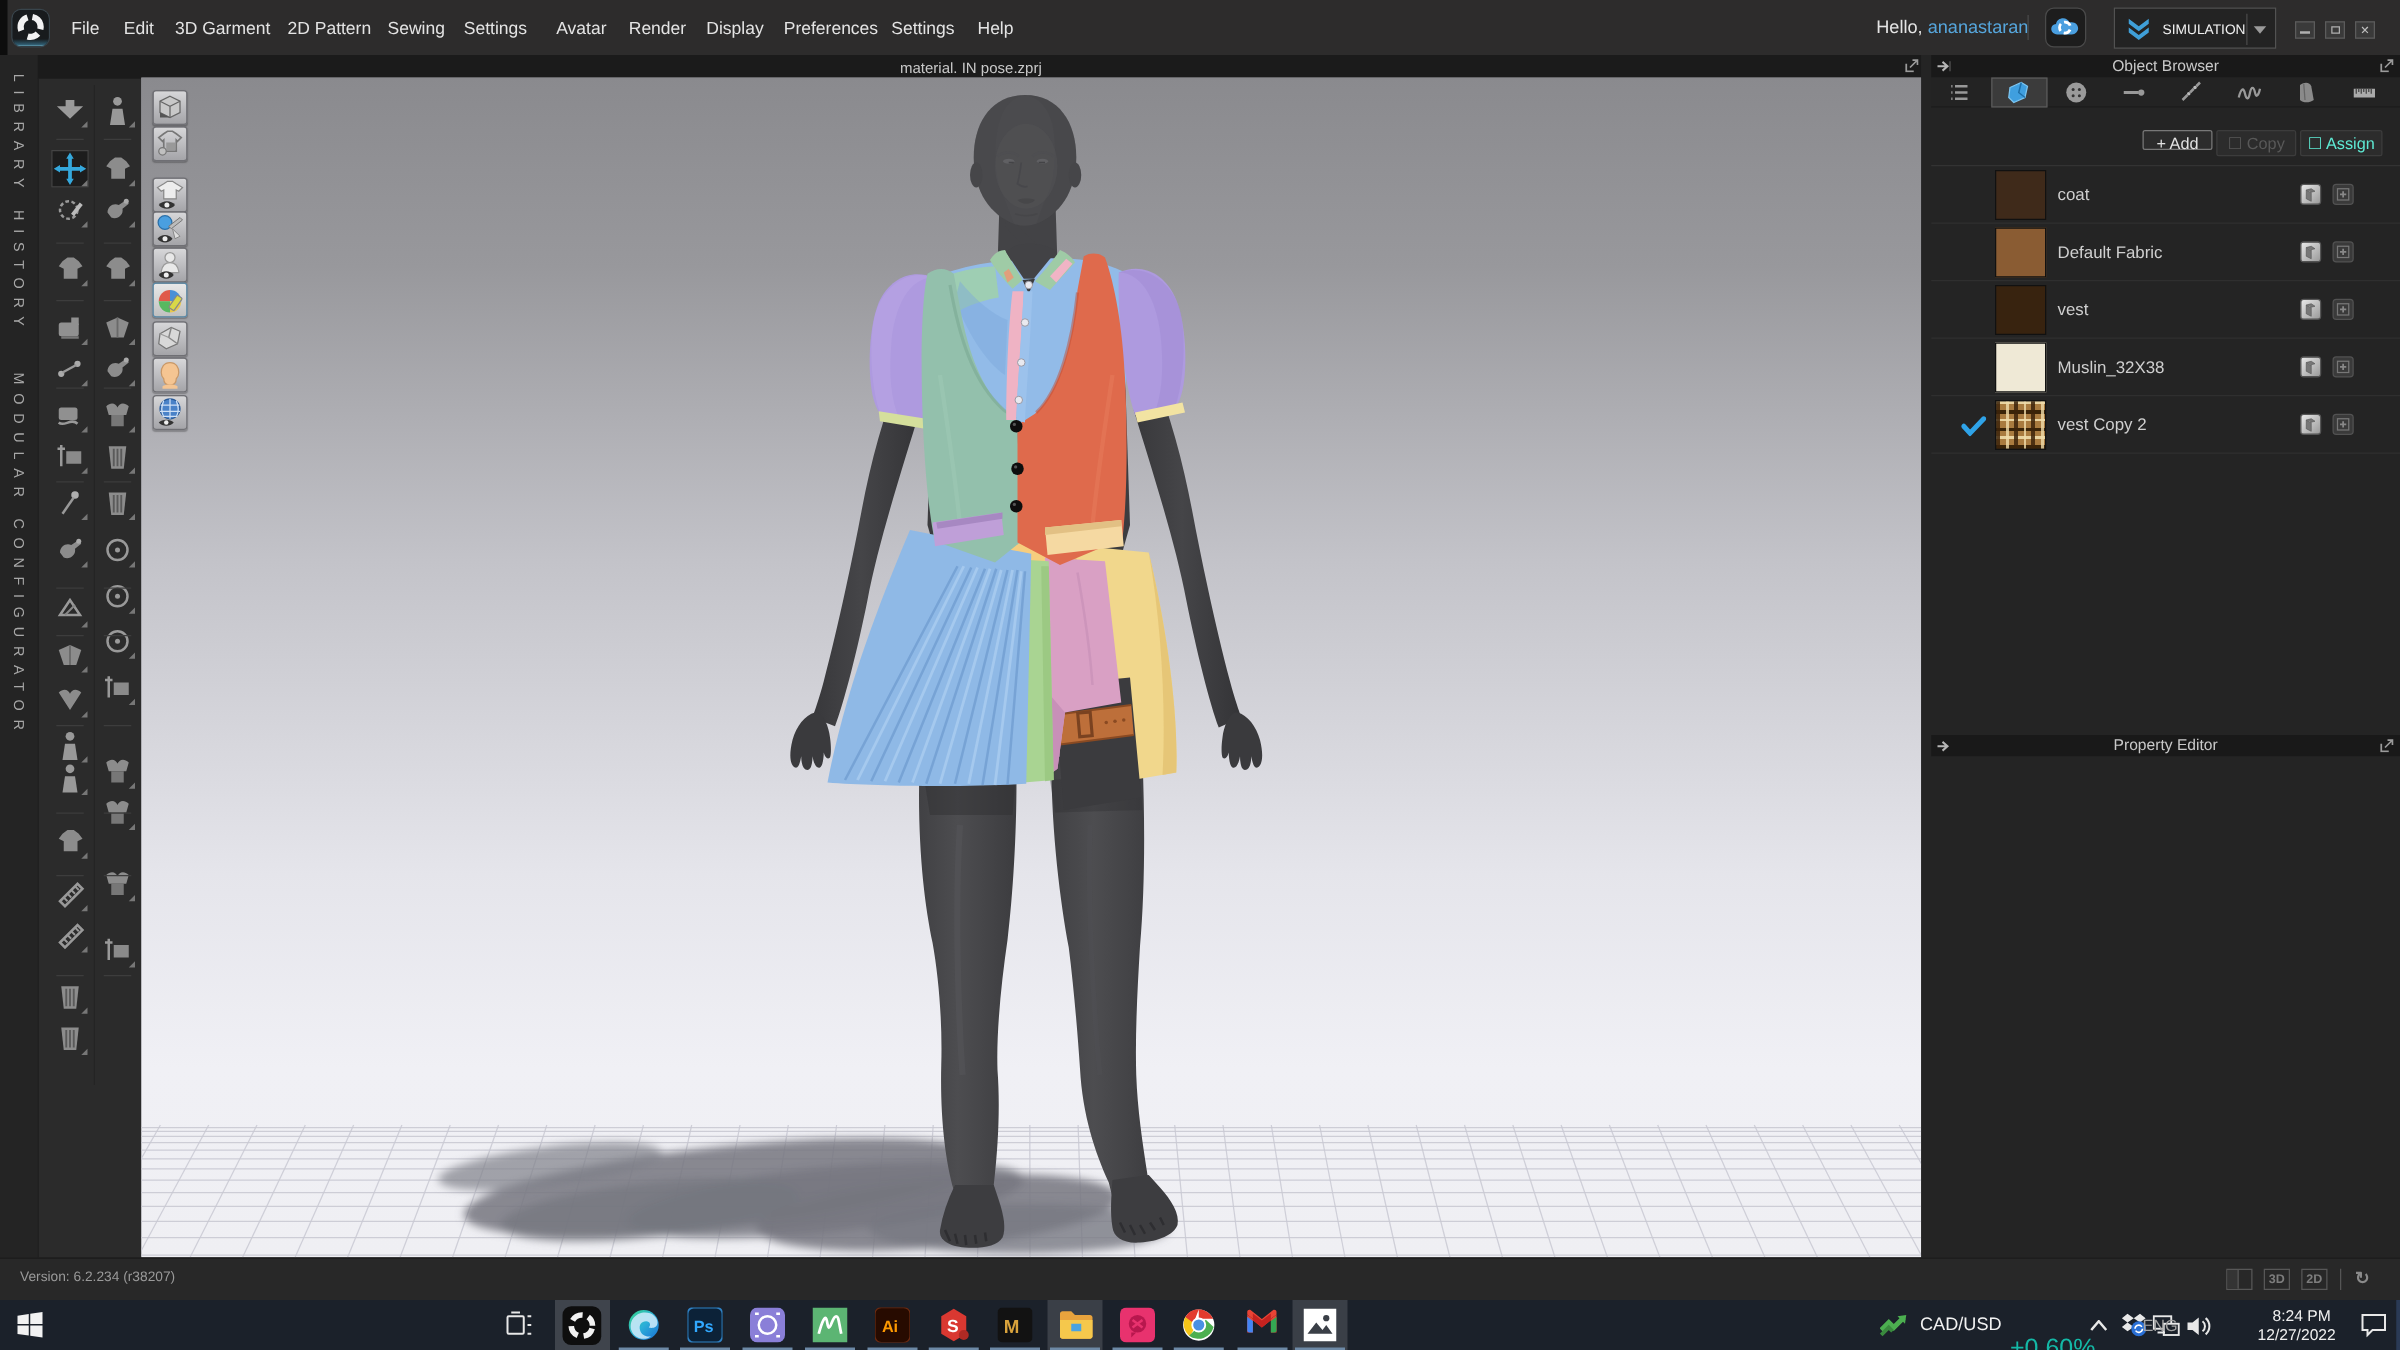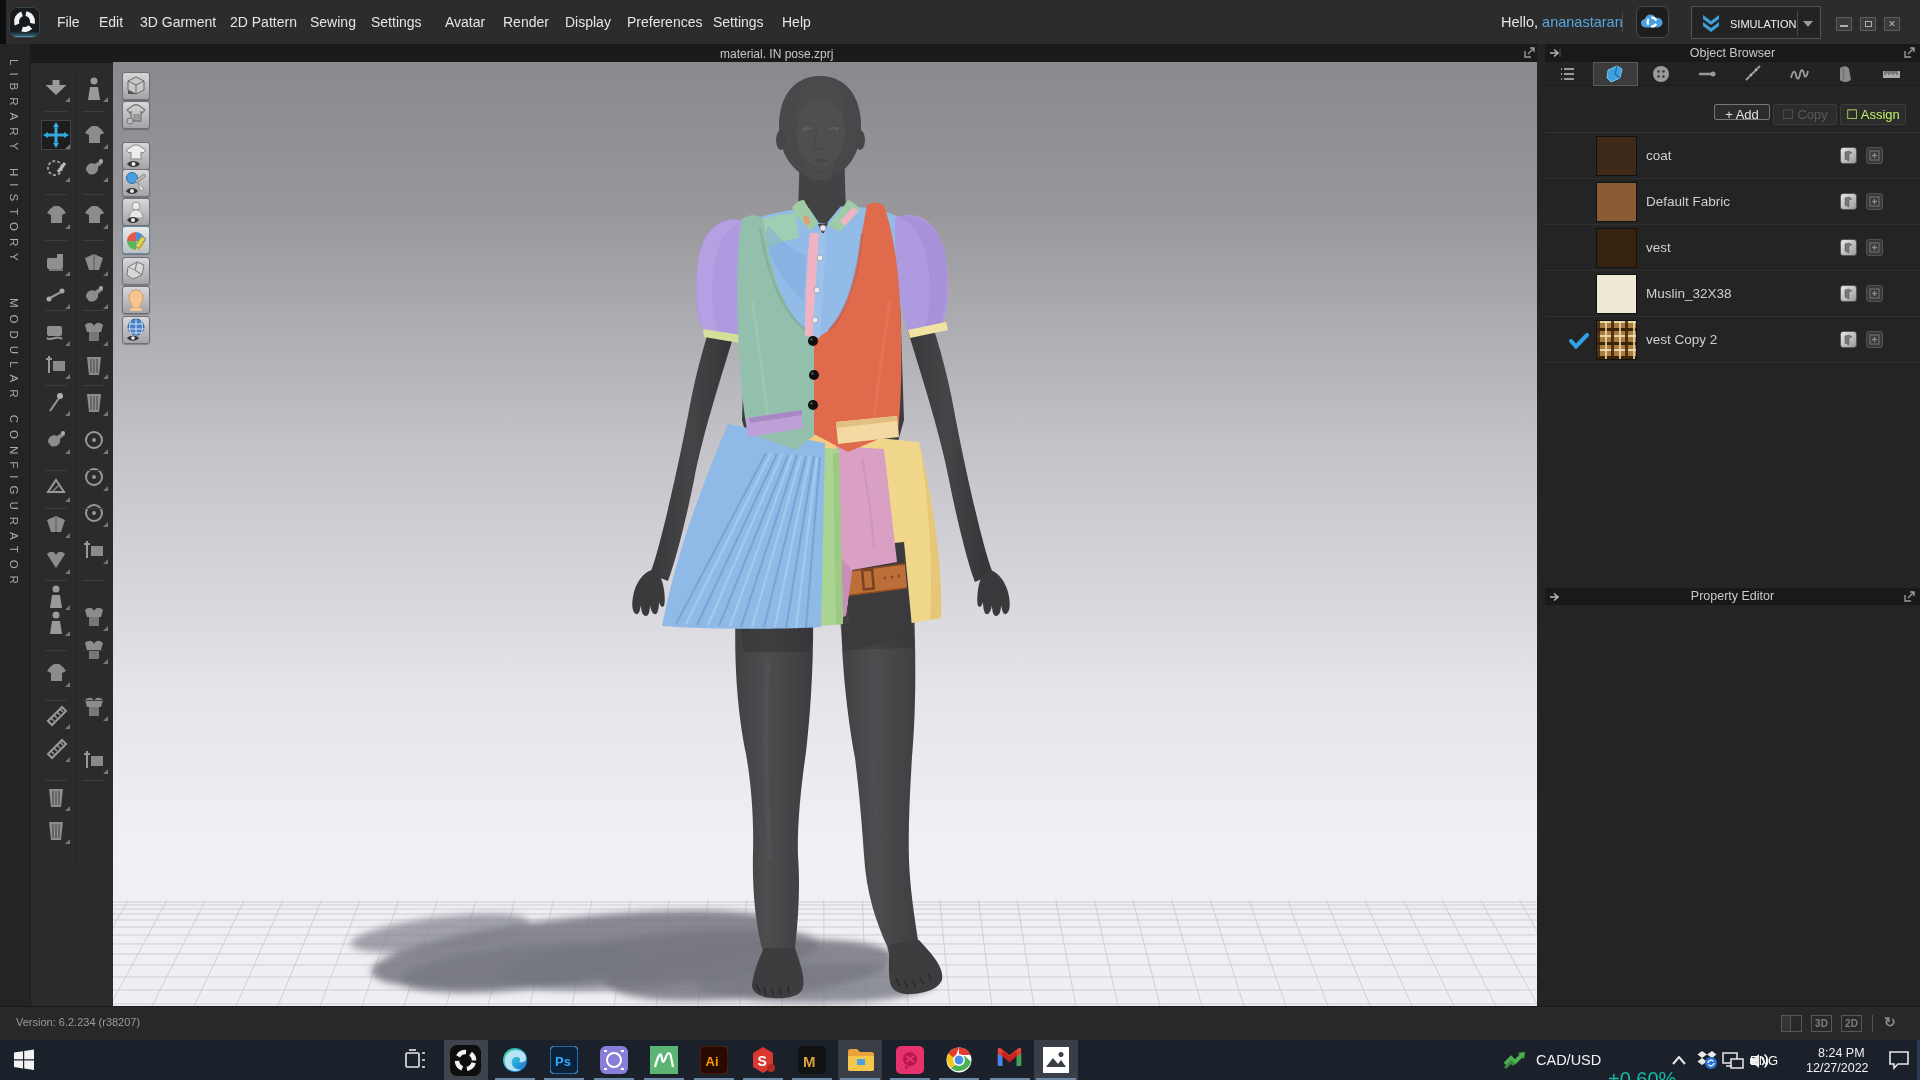--- a/index.html
+++ b/index.html
@@ -604,21 +604,21 @@
     </svg>
  <svg width="11" height="11" viewBox="0 0 11 11" style="position:absolute;right:5px;top:3px">
       <path d="M1 4 L1 10 L7 10 M4 7 L10 1 M6 1 L10 1 L10 5" stroke="#9a9a9a" stroke-width="1.4" fill="none"></path>
     </svg>
 </div>
 <div class="abs" id="obtabs" style="left:1545px;top:62px;width:375px;height:24px;background:#232323;border-bottom:1px solid #1c1c1c"></div>
 <div class="abs" style="left:1593px;top:62px;width:45px;height:24px;background:#3b3b3b;border:1px solid #5a5a5a"></div>
 
 <div class="abs" style="left:1714px;top:104px;width:56px;height:16px;background:#2c2c2c;border:1px solid #787878;border-radius:2px;color:#e2e2e2;font-size:13px;text-align:center;line-height:20px">+ Add</div>
 <div class="abs" style="left:1773px;top:104px;width:64px;height:21px;background:#2c2c2c;border:1px solid #3c3c3c;border-radius:2px;color:#585858;font-size:13px;text-align:center;line-height:20px">☐ Copy</div>
-<div class="abs" style="left:1840px;top:104px;width:66px;height:21px;background:#2c2c2c;border:1px solid #3c3c3c;border-radius:2px;color:#bef264;font-size:13px;text-align:center;line-height:20px">☐ Assign</div>
+<div class="abs" style="left:1840px;top:104px;width:66px;height:21px;background:#2c2c2c;border:1px solid #3c3c3c;border-radius:2px;color:#5eead4;font-size:13px;text-align:center;line-height:20px">☐ Assign</div>
 <div class="abs" style="left:1545px;top:132px;width:375px;height:1px;background:#333"></div>
 <div id="oblist">
  <div class="obrow" style="top:133px">
       <div class="thumb" style="background:#3f2a1a"></div>
       <span class="lbl">coat</span>
       <div class="rowico" style="left: 295px; background: linear-gradient(135deg, rgb(232, 232, 232), rgb(154, 154, 154)); border: 1px solid rgb(85, 85, 85);"><svg width="15" height="15" viewBox="0 0 15 15">
           <path d="M4 4 L8 3 L11 5 L7 6 Z M4 4 L4 11 L8 13 L8 6" fill="#777" stroke="#555" stroke-width="0.5"></path>
         </svg></div>
       <div class="rowico" style="left: 321px; background: rgb(58, 58, 58); border: 1px solid rgb(82, 82, 82);"><svg width="15" height="15" viewBox="0 0 15 15">
           <rect x="3" y="3" width="9" height="9" fill="none" stroke="#777"></rect>
@@ -862,20 +862,20 @@
     </svg>
  <svg width="22" height="18" viewBox="0 0 22 18" style="position:absolute;left:1722px;top:12px">
       <rect x="1" y="1" width="14" height="10" fill="none" stroke="#e8e8e8" stroke-width="1.5"></rect>
       <rect x="9" y="7" width="12" height="9" fill="#1b212a" stroke="#e8e8e8" stroke-width="1.5"></rect>
       <path d="M4 14 L10 14" stroke="#e8e8e8" stroke-width="1.5"></path>
     </svg>
  <svg width="22" height="18" viewBox="0 0 22 18" style="position:absolute;left:1749px;top:12px">
       <path d="M1 6 L5 6 L10 2 L10 16 L5 12 L1 12 Z" fill="#e8e8e8"></path>
       <path d="M13 5 A5 5 0 0 1 13 13 M15.5 2.5 A8.5 8.5 0 0 1 15.5 15.5" stroke="#e8e8e8" stroke-width="1.6" fill="none"></path>
     </svg>
- <span class="abs" style="left:1750px;top:13px;font-size:13px;color:#ffffff">ENG</span>
+ <span class="abs" style="left:1714px;top:13px;font-size:13px;color:#a3a3a3">ENG</span>
  <span class="abs" style="left:1818px;top:6px;font-size:12.5px;color:#f0f0f0">8:24 PM</span>
  <span class="abs" style="left:1806px;top:21px;font-size:12.5px;color:#f0f0f0">12/27/2022</span>
  <svg width="22" height="20" viewBox="0 0 22 20" style="position:absolute;left:1888px;top:10px">
       <path d="M2 2 L20 2 L20 14 L10 14 L6 18 L6 14 L2 14 Z" fill="none" stroke="#e8e8e8" stroke-width="1.6"></path>
     </svg>
  <div class="abs" style="left:1917px;top:0;width:3px;height:40px;background:#2a3a55"></div>
 </div>
 
 </body></html>

